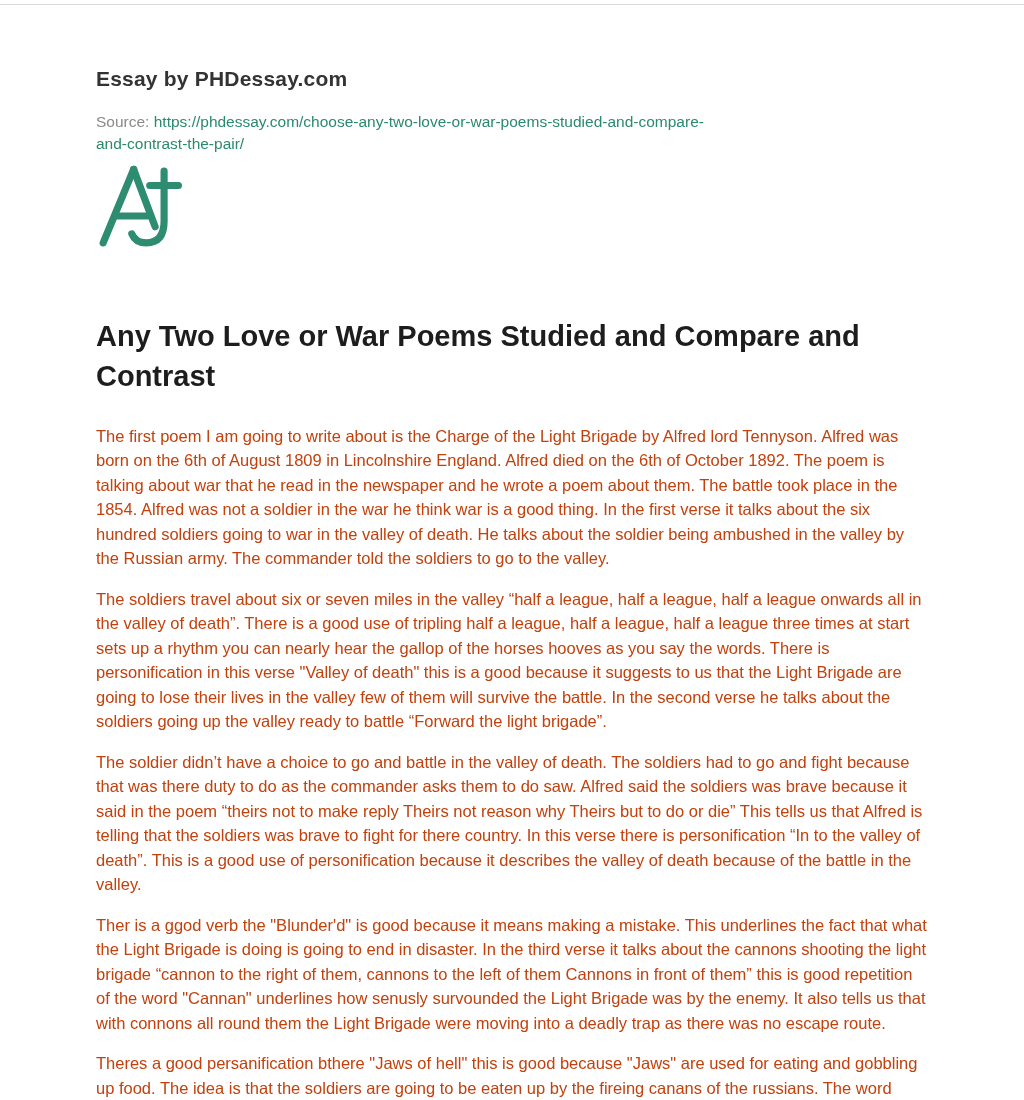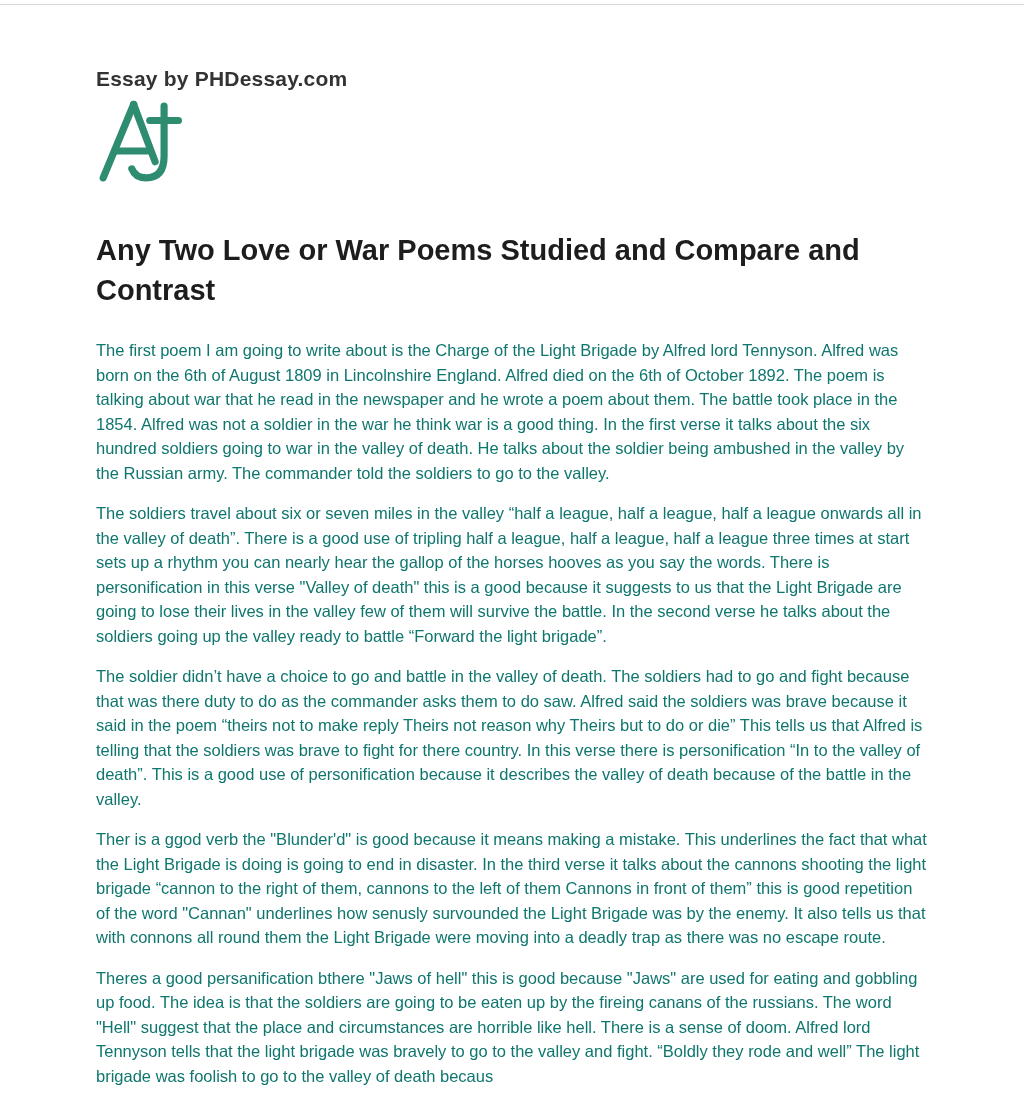--- a/index.html
+++ b/index.html
@@ -53,49 +53,53 @@
     color: #2a8a6e;
     text-decoration: none;
     cursor: pointer;
   }
   .logo-wrap {
     margin-top: 8px;
     margin-right: 8px;
     flex: 0 0 auto;
   }
   .title {
-    margin-top: 41px;
+    margin-top: 62px;
     font-size: 29px;
     line-height: 1.38;
     font-weight: 700;
     color: #1d1d1d;
     max-width: 830px;
   }
   .essay-body {
     margin-top: 28px;
     padding-bottom: 40px;
   }
   .essay-body p {
     margin: 0 0 16px 0;
     font-size: 16.5px;
     line-height: 24.5px;
-    color: #0f766e;
+    color: #c2410c;
     max-width: 832px;
   }
 </style>
 </head>
 <body>
 
 <div class="page">
   <div class="page-top-edge"></div>
   <div class="content">
 
     <div class="header-row">
       <div class="header-left">
         <div class="byline">Essay by PHDessay.com</div>
+        <div class="source-line">
+          <span>Source:</span>
+          <a class="source-link" href="#">https://phdessay.com/choose-any-two-love-or-war-poems-studied-and-compare-and-contrast-the-pair/</a>
+        </div>
       </div>
       <div class="logo-wrap">
         <svg width="86" height="86" viewBox="0 0 96 96" aria-hidden="true">
           <g fill="none" stroke="#2e8c70" stroke-width="8" stroke-linecap="round" stroke-linejoin="round">
 
             <path d="M8 88 L42 6"></path>
             <path d="M42 6 L66 70"></path>
             <path d="M22 58 L58 58"></path>
 
             <path d="M60 24 L92 24"></path>

